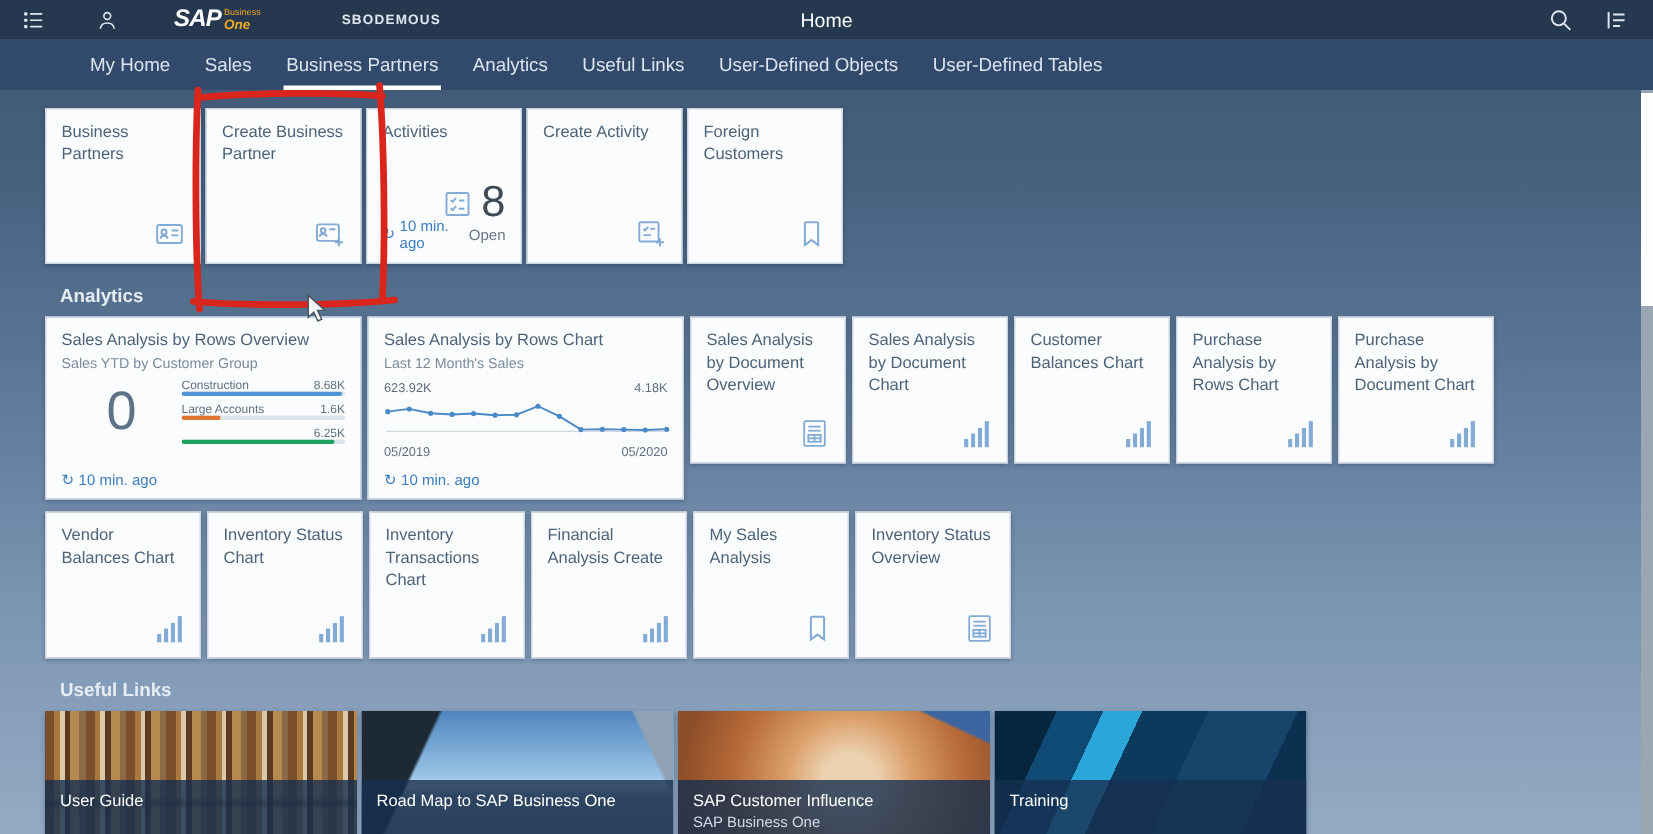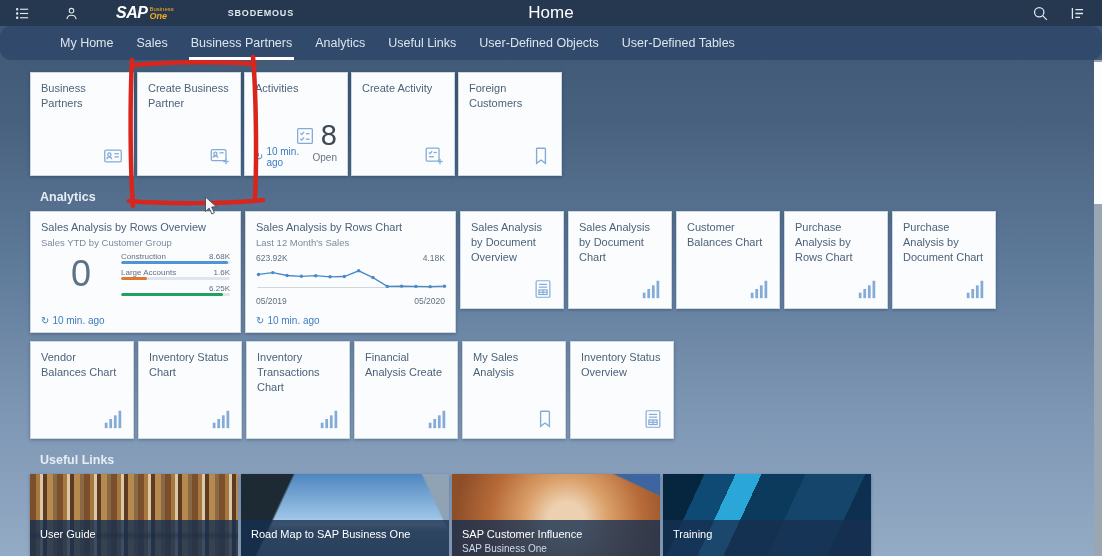--- a/index.html
+++ b/index.html
@@ -12,26 +12,26 @@
   .topbar { height:26px; background:#26384f; display:flex; align-items:center;
     padding:0 16px 0 14px; gap:32px; position:relative; z-index:5; }
   .tb-icon { width:17px; height:17px; display:inline-flex; cursor:pointer; }
   .tb-icon svg { width:100%; height:100%; }
   .logo { display:flex; align-items:center; margin-left:4px; }
   .logo-sap { font-style:italic; font-weight:bold; font-size:16px; color:#fff; letter-spacing:-0.5px; }
   .logo-b1 { display:flex; flex-direction:column; line-height:1; margin-left:2px; }
   .logo-b1 .bs { font-size:6px; color:#f0aa1e; }
   .logo-b1 .on { font-size:9px; color:#f0aa1e; font-weight:bold; font-style:italic; }
   .system-name { margin-left:22px; font-size:9px; font-weight:bold; letter-spacing:.8px; color:#dfe7f0; }
-  .topbar-title { position:absolute; left:0; right:0; text-align:center; font-size:17px; color:#fefefe; }
+  .topbar-title { position:absolute; left:0; right:0; text-align:center; font-size:13px; color:#fefefe; }
   .topbar-right { margin-left:auto; display:flex; gap:20px; align-items:center; z-index:2; }
 
   
   .tabbar { height:34px; background:#31496a; display:flex; align-items:flex-end;
-    padding-left:58px; gap:19px;border-radius:11px; }
+    padding-left:58px; gap:19px; }
   .tab { font-size:12.5px; color:#dce5ef; padding:0 2px 10px; cursor:pointer; white-space:nowrap; }
   .tab.selected { padding-bottom:7px; border-bottom:3px solid #ffffff; }
 
   
   .content { padding:12px 0 0 30px; }
   .row { display:flex; gap:3px; }
   .a-row { display:flex; gap:4px; }
   .section-title { font-size:12.5px; color:#e6edf4; margin:14px 0 7px 10px; }
 
   .tile { background:#fbfcfe; border:1px solid #cdd7e2; box-shadow:0 1px 3px rgba(15,35,60,.35);

